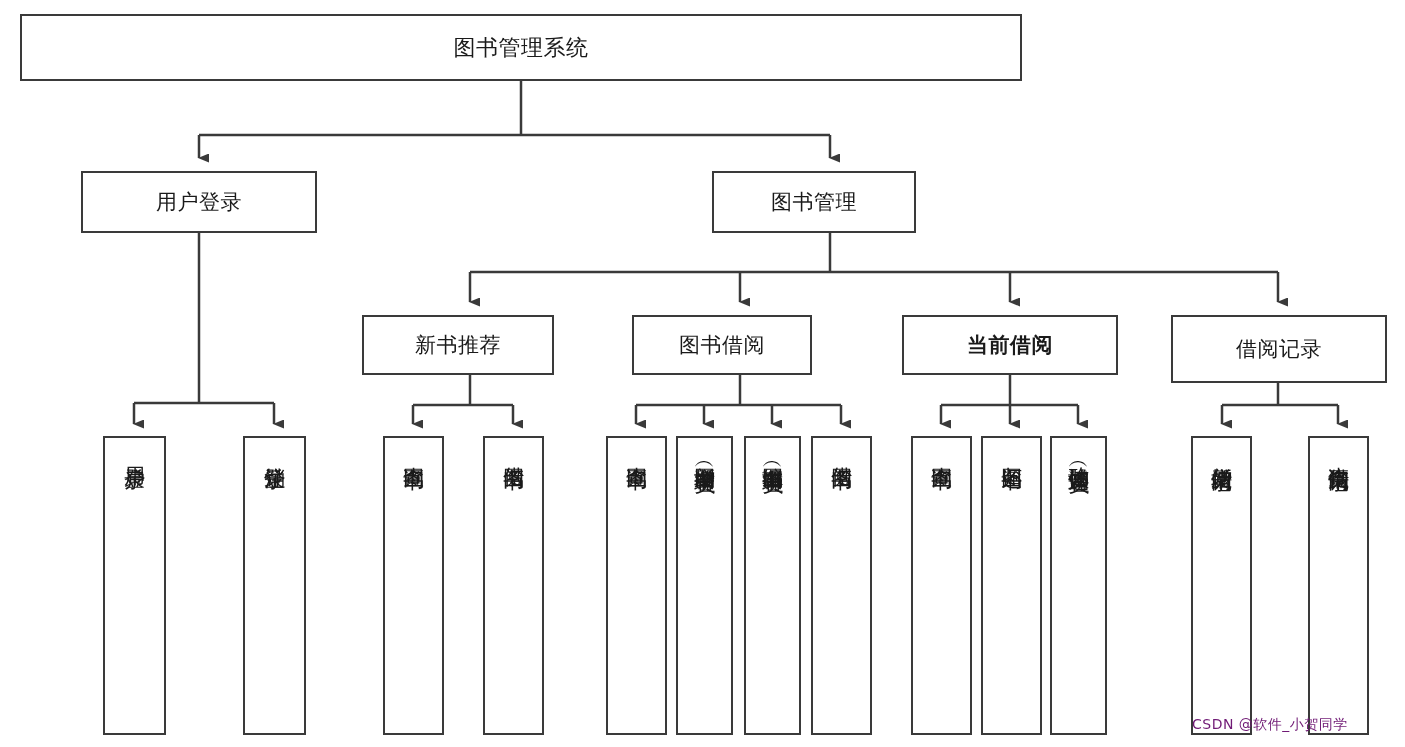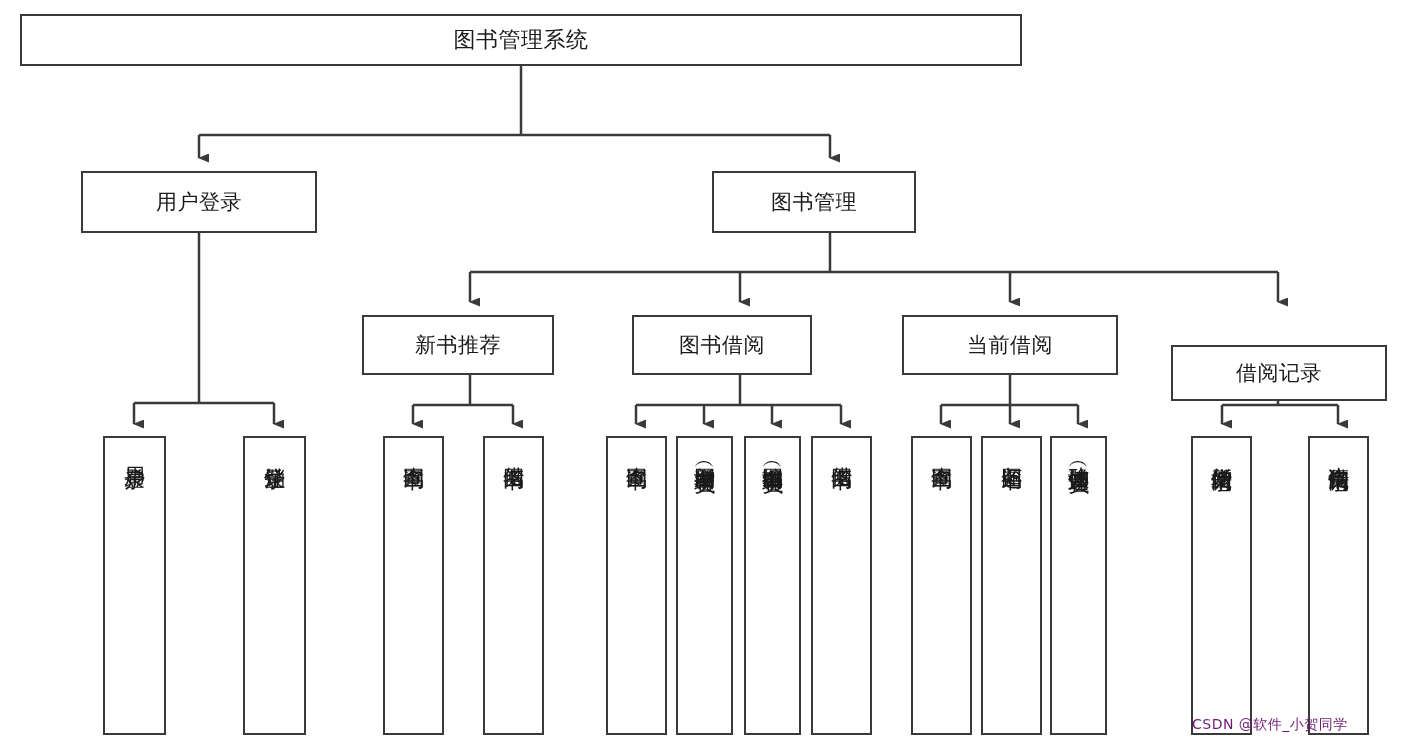--- a/index.html
+++ b/index.html
@@ -117,45 +117,45 @@
       <path d="M1010,405 L1010,424" marker-end="url(#arrow)"></path>
       <path d="M1078,405 L1078,424" marker-end="url(#arrow)"></path>
 
       <path d="M1278,375 L1278,405"></path>
       <path d="M1222,405 L1338,405"></path>
       <path d="M1222,405 L1222,424" marker-end="url(#arrow)"></path>
       <path d="M1338,405 L1338,424" marker-end="url(#arrow)"></path>
     </g>
   </svg>
 
-  <div class="node root horiz" style="left:20px; top:14px; width:1002px; height:52px;">
+  <div class="node root horiz" style="left:20px; top:14px; width:1002px; height:67px;">
     <span class="label">图书管理系统</span>
   </div>
 
   <div class="node horiz" style="left:81px; top:171px; width:236px; height:62px;">
     <span class="label">用户登录</span>
   </div>
 
   <div class="node horiz" style="left:712px; top:171px; width:204px; height:62px;">
     <span class="label">图书管理</span>
   </div>
 
   <div class="node horiz" style="left:362px; top:315px; width:192px; height:60px;">
     <span class="label">新书推荐</span>
   </div>
 
   <div class="node horiz" style="left:632px; top:315px; width:180px; height:60px;">
     <span class="label">图书借阅</span>
   </div>
 
-  <div class="node horiz" style="left:902px; top:315px; width:216px; height:60px;">
+  <div class="node horiz" style="left:902px; top:315px; width:216px; height:60px;font-weight:bold;">
     <span class="label">当前借阅</span>
   </div>
 
-  <div class="node horiz" style="left:1171px; top:315px; width:216px; height:56px;margin-top:30px;">
+  <div class="node horiz" style="left:1171px; top:315px; width:216px; height:68px;">
     <span class="label">借阅记录</span>
   </div>
 
   <div class="node vert" style="left:103px; top:436px; width:63px; height:299px;">
     <span class="label">用户登录</span>
   </div>
 
   <div class="node vert" style="left:243px; top:436px; width:63px; height:299px;">
     <span class="label">注销登录</span>
   </div>

